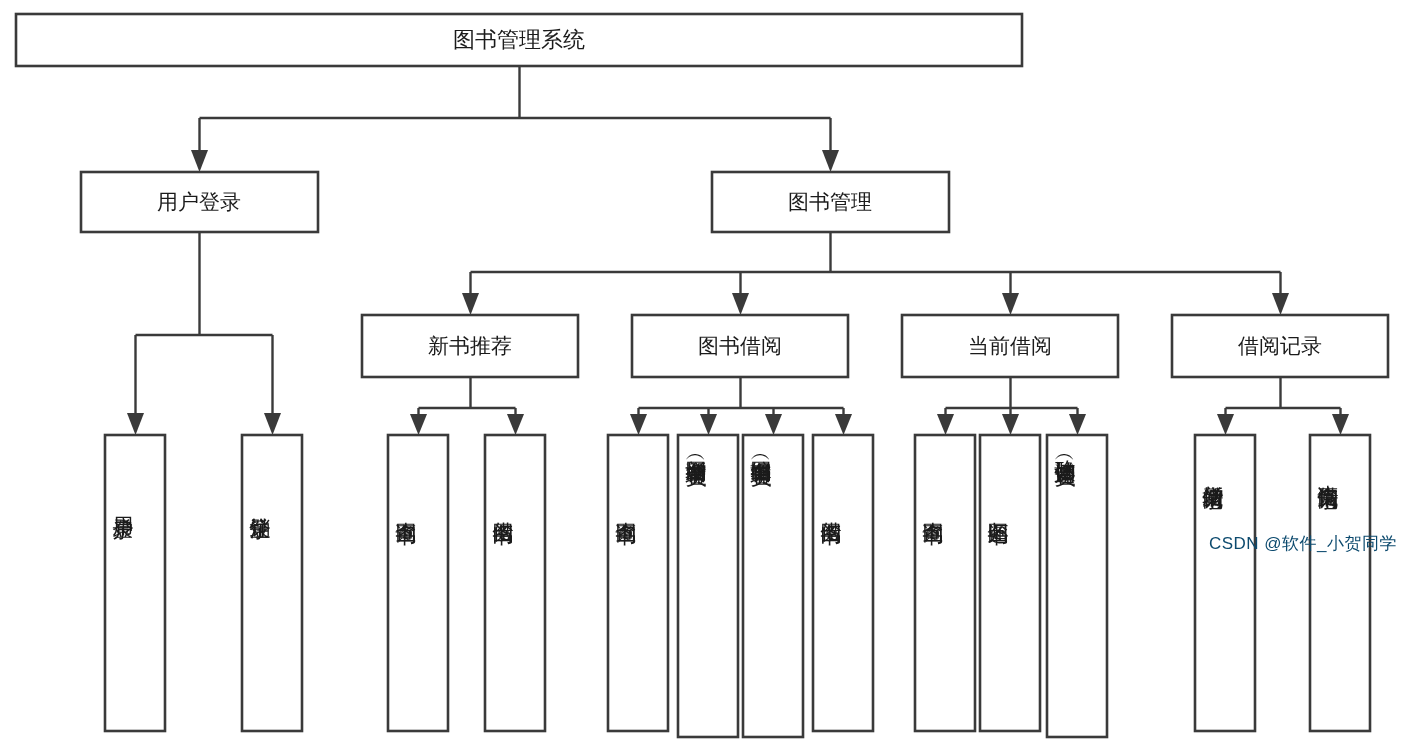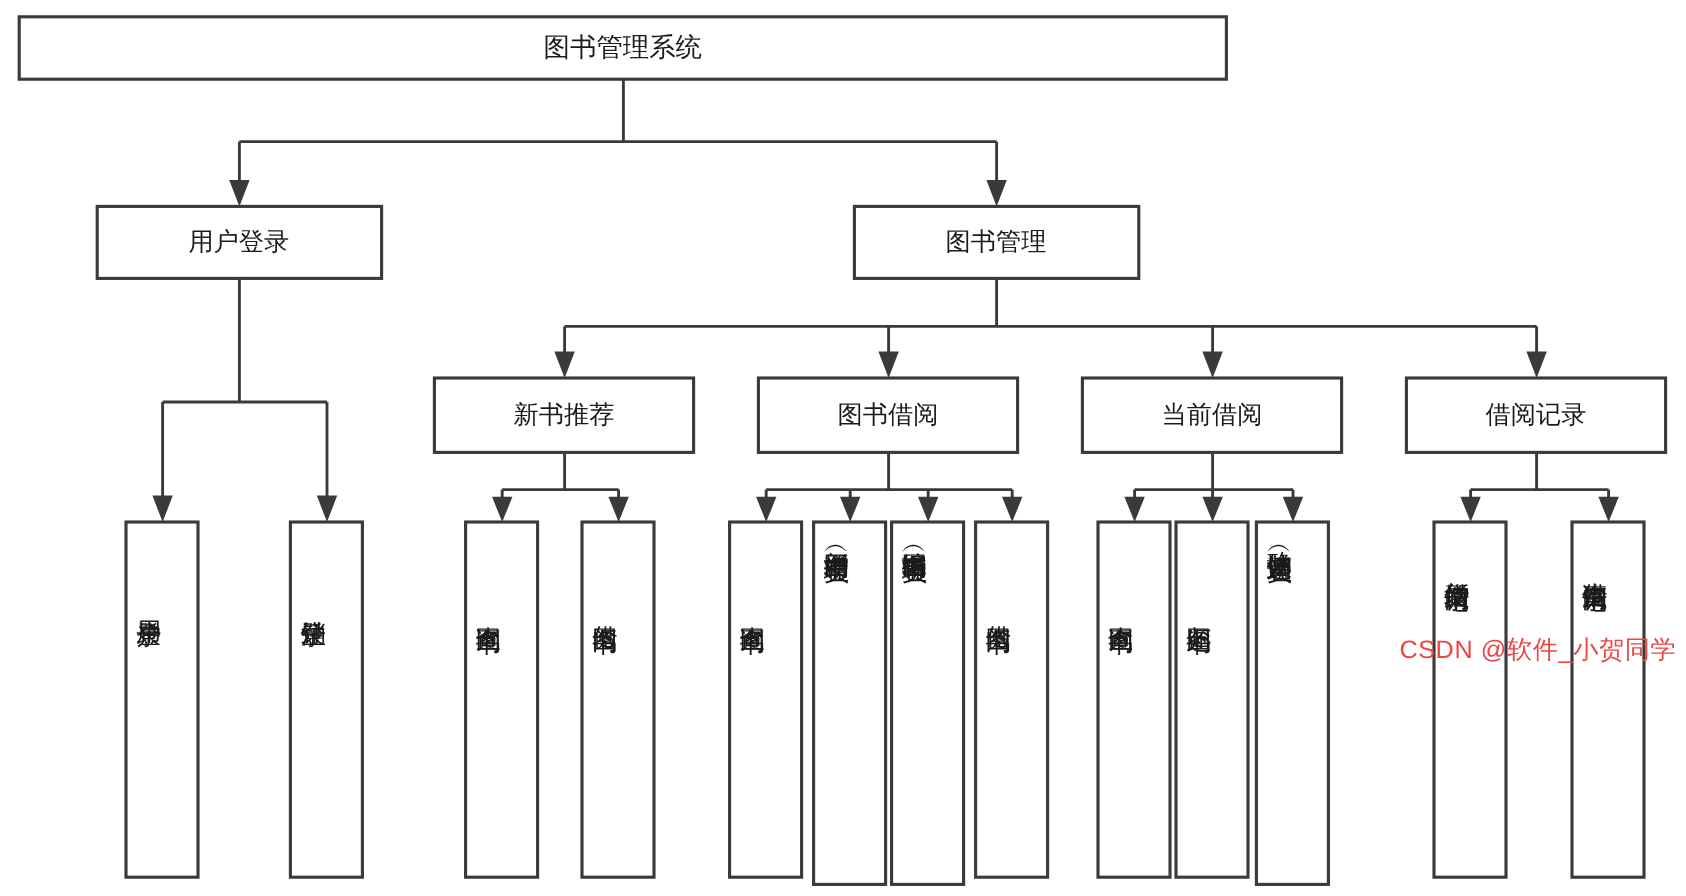--- a/index.html
+++ b/index.html
@@ -68,22 +68,22 @@
     letter-spacing: 1px;
     white-space: nowrap;
     text-align: start;
     pointer-events: auto;
   }
   .watermark {
     position: absolute;
     right: 8px;
     bottom: 4px;
     font-family: "Liberation Sans", "DejaVu Sans", sans-serif;
-    font-size: 21px;
-    color: #ef4444;
+    font-size: 17px;
+    color: #0c4a6e;
     white-space: nowrap;
     letter-spacing: 0.5px;
   }
 </style>
 </head>
 <body>
 
 <div id="diagram-root">
 
   <svg id="flow" viewBox="0 0 1405 747">

